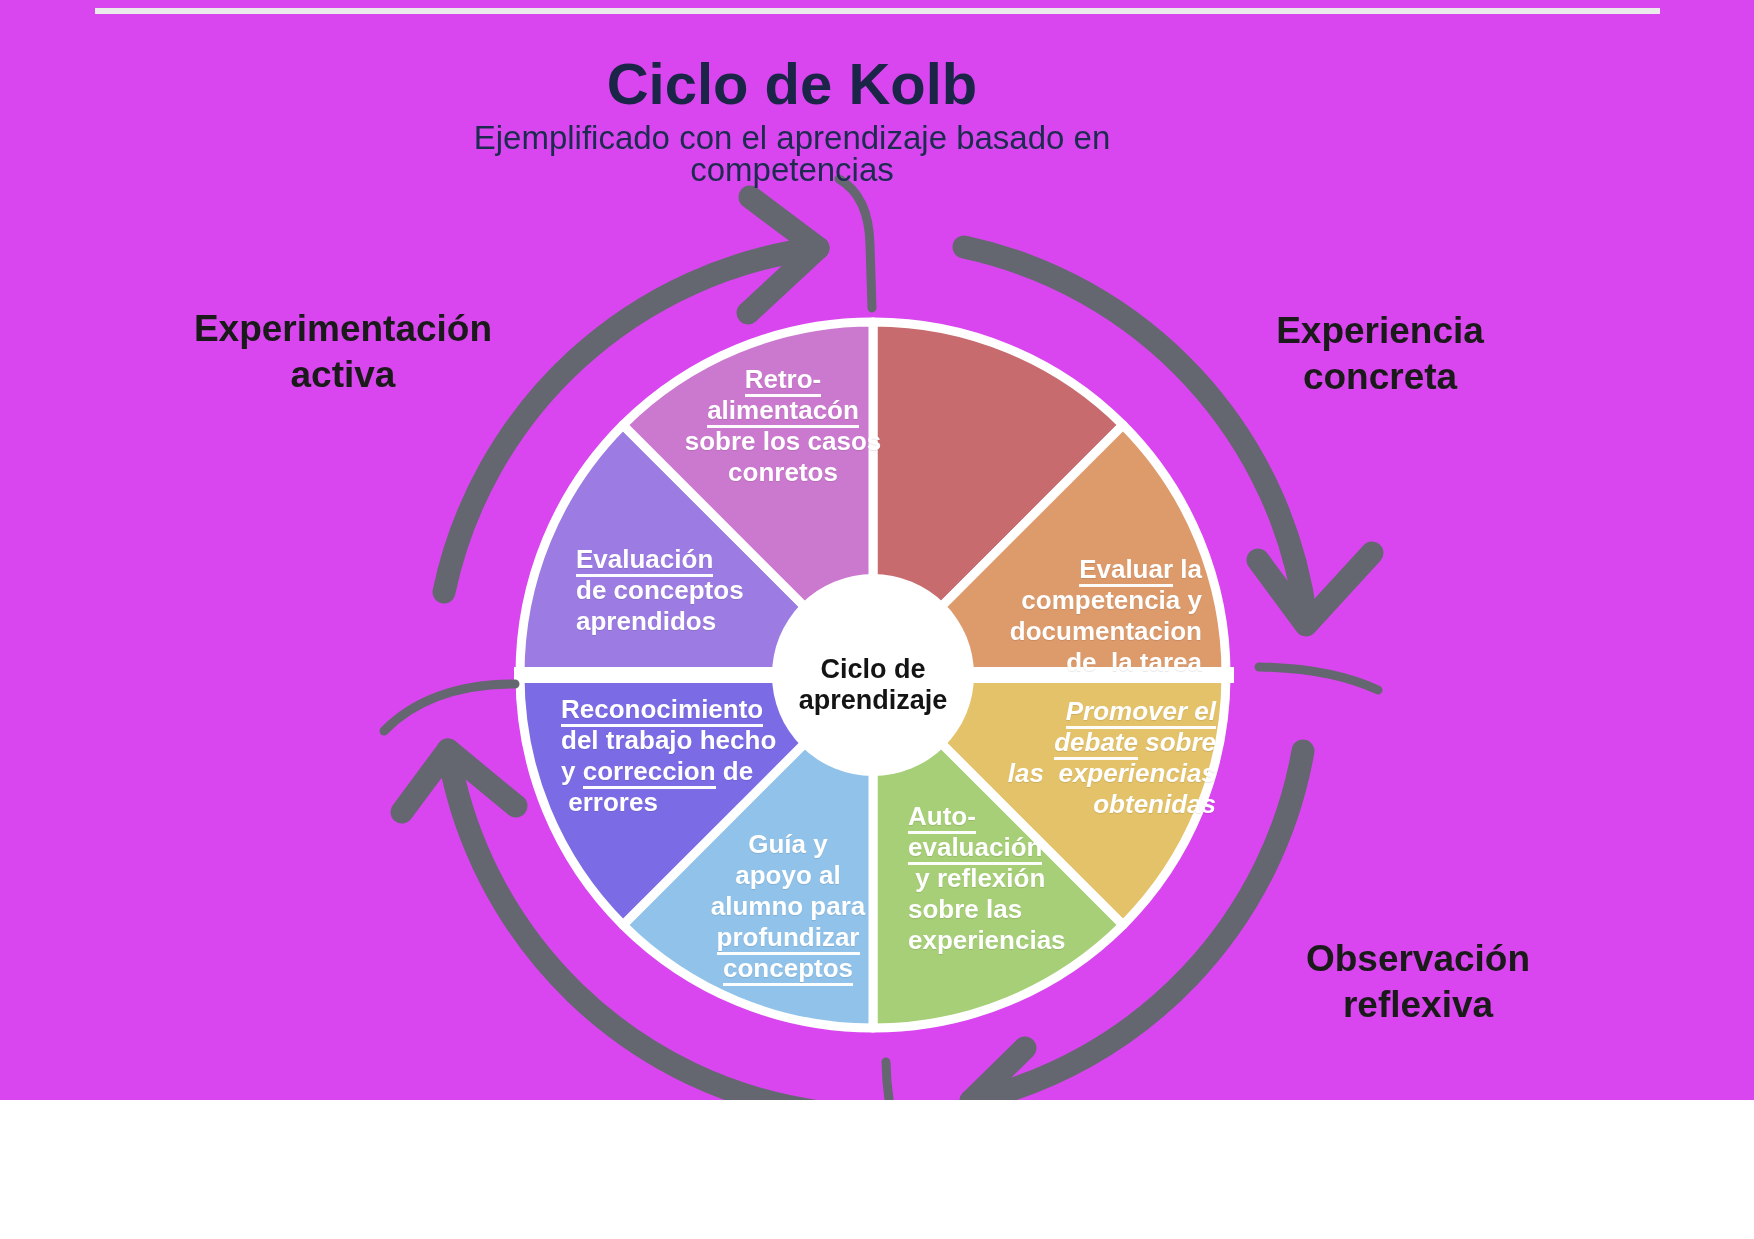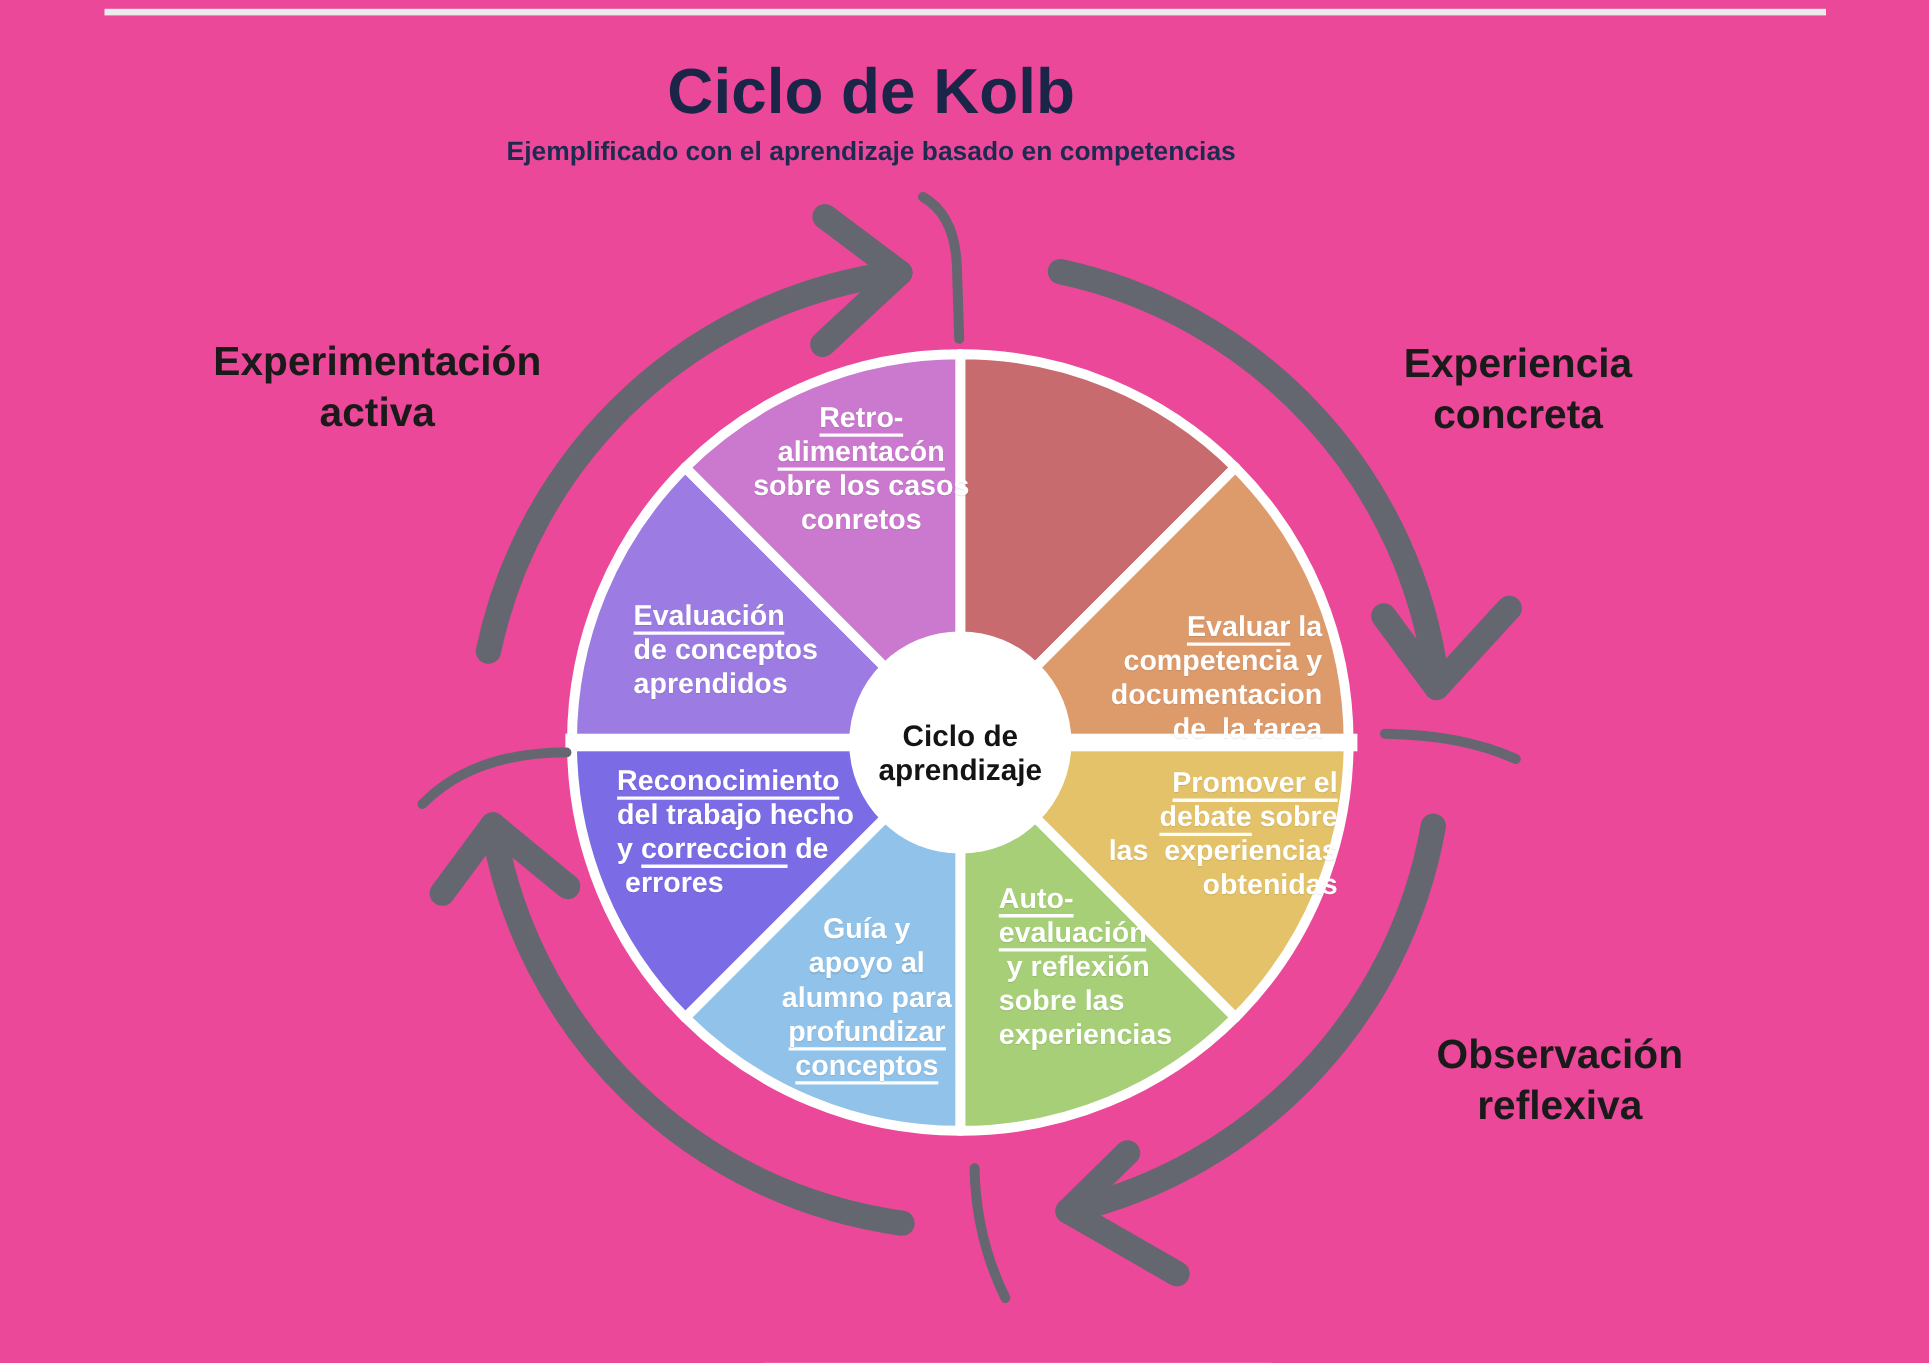--- a/index.html
+++ b/index.html
@@ -1,40 +1,40 @@
 <!DOCTYPE html>
 <html><head>
 <meta charset="utf-8">
 <style>
   html,body{margin:0;padding:0;background:#fff;}
   .stage{
-    position:relative;width:1754px;height:1239px;background:#ec4899;overflow:hidden;
+    position:relative;width:1754px;height:1100px;background:#d946ef;overflow:hidden;
     font-family:"Liberation Sans","DejaVu Sans",sans-serif;
   }
   .topstrip{position:absolute;left:95px;top:8px;width:1565px;height:6px;background:#ebebeb;}
   .diagram-svg{position:absolute;left:0;top:0;width:1754px;height:1239px;}
 
   .header{position:absolute;left:377px;top:52px;width:830px;text-align:center;}
   .title{font-size:58px;font-weight:800;color:#1a2547;letter-spacing:0px;line-height:64px;}
-  .subtitle{margin-top:6px;font-size:24px;font-weight:700;color:#1d2b50;line-height:32px;}
+  .subtitle{margin-top:6px;font-size:33px;font-weight:400;color:#1d2b50;line-height:32px;}
 
   .quadrant{position:absolute;text-align:center;font-size:37px;line-height:46px;
     font-weight:800;color:#1a1a1a;}
   .q-ea{left:143px;top:306px;width:400px;}
   .q-ec{left:1180px;top:308px;width:400px;}
   .q-ca{left:88px;top:958px;width:440px;}
   .q-or{left:1218px;top:936px;width:400px;}
 
   .wedge-text{position:absolute;color:#ffffff;font-size:26px;font-weight:700;
     line-height:31px;text-shadow:0 1px 1px rgba(0,0,0,0.10);}
   .wedge-text .ln{white-space:pre-wrap;}
   .wedge-text .u{border-bottom:3px solid rgba(255,255,255,0.97);}
   .seg-0{left:902px;top:360px;width:218px;text-align:left;line-height:29px;}
   .seg-1{left:986px;top:526px;width:216px;text-align:right;margin-top:28px;}
-  .seg-2{left:998px;top:696px;width:218px;text-align:right;}
+  .seg-2{left:998px;top:696px;width:218px;text-align:right;font-style:italic;}
   .seg-3{left:908px;top:801px;width:185px;text-align:left;}
   .seg-4{left:698px;top:829px;width:180px;text-align:center;}
   .seg-5{left:561px;top:694px;width:240px;text-align:left;}
   .seg-6{left:576px;top:544px;width:185px;text-align:left;}
   .seg-7{left:653px;top:364px;width:260px;text-align:center;}
 
   .center-label{position:absolute;left:758px;top:654px;width:230px;text-align:center;
     font-size:27px;font-weight:800;color:#141414;line-height:31px;}
 </style>
 </head>

